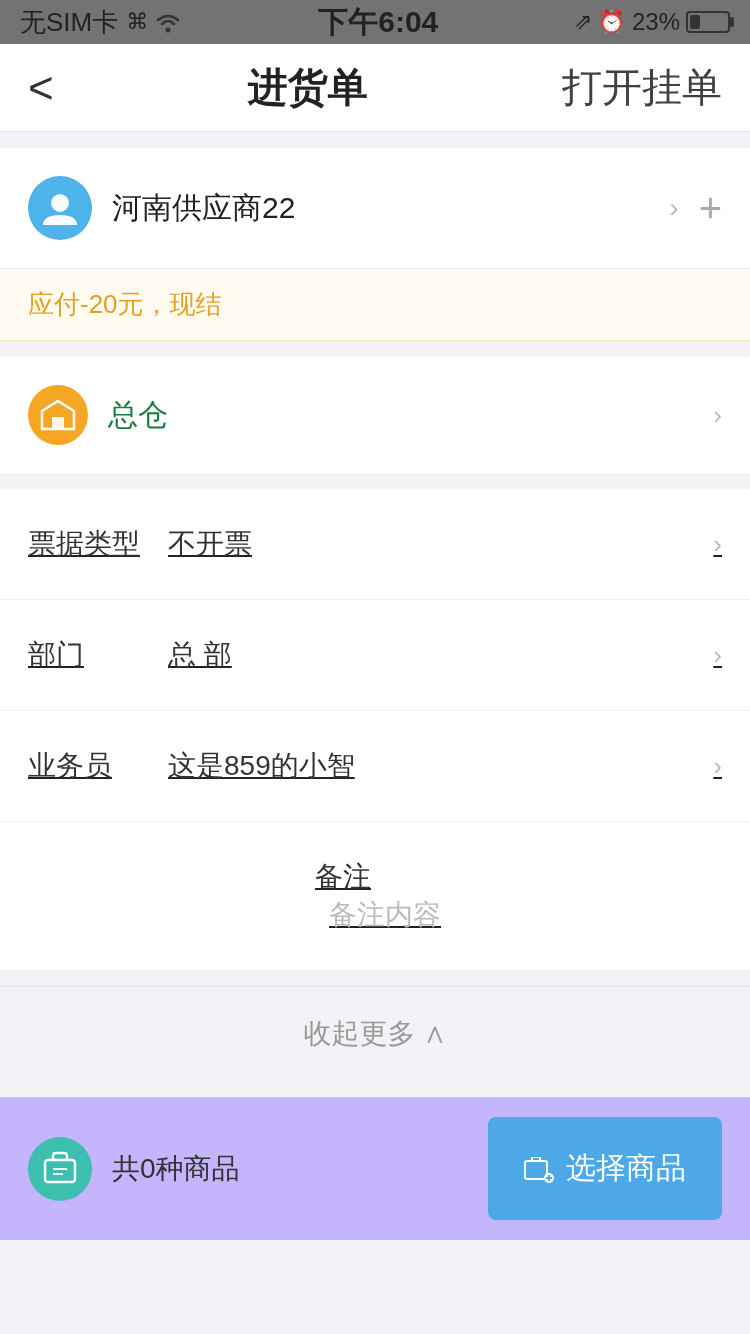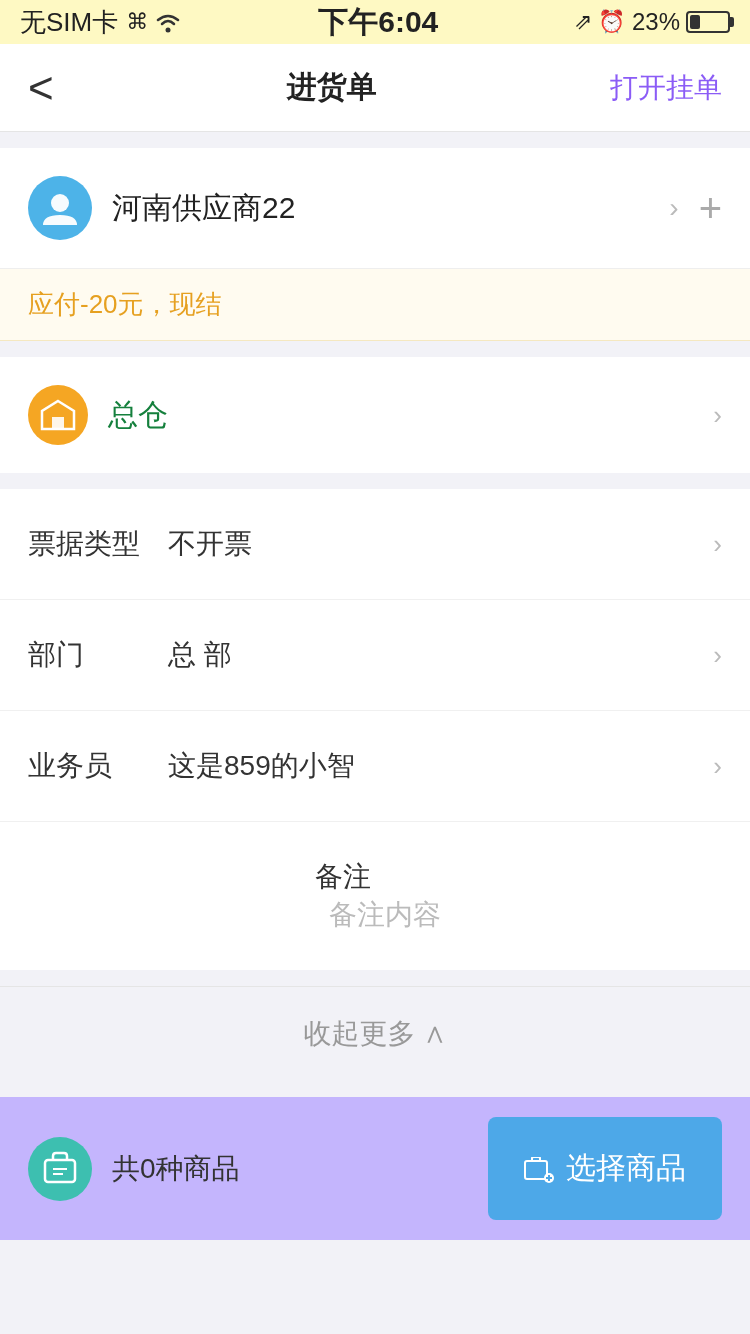--- a/index.html
+++ b/index.html
@@ -9,21 +9,21 @@
       min-height: 1334px;
       font-family: -apple-system, "PingFang SC", "Helvetica Neue", sans-serif;
       background: #f2f2f7;
       font-size: 28px;
       color: #222;
     }
 
     
     .status-bar {
       height: 44px;
-      background: #fef9c3;
+      background: #737373;
       display: flex;
       align-items: center;
       justify-content: space-between;
       padding: 0 20px;
       font-size: 26px;
       font-weight: 500;
     }
     .status-left { display: flex; align-items: center; gap: 8px; }
     .status-center { font-size: 30px; font-weight: 600; }
     .status-right { display: flex; align-items: center; gap: 6px; font-size: 24px; }
@@ -63,27 +63,27 @@
       justify-content: space-between;
       padding: 0 28px;
       border-bottom: 1px solid #e5e5e5;
     }
     .nav-back {
       font-size: 36px;
       color: #333;
       cursor: pointer;
     }
     .nav-title {
-      font-size: 30px;
+      font-size: 40px;
       font-weight: 600;
       color: #222;
     }
     .nav-action {
-      font-size: 28px;
-      color: #8b5cf6;
+      font-size: 40px;
+      color: #404040;
       cursor: pointer;
     }
 
     
     .content {
       background: #f2f2f7;
     }
 
     
     .card {
@@ -175,20 +175,21 @@
     .form-card {
       background: #fff;
       margin-bottom: 16px;
     }
     .form-row {
       display: flex;
       align-items: center;
       padding: 36px 28px;
       border-bottom: 1px solid #f0f0f0;
       cursor: pointer;
+      text-decoration: underline;
     }
     .form-row:last-child {
       border-bottom: none;
       flex-direction: column;
     }
     .form-label {
       font-size: 28px;
       color: #333;
       width: 120px;
       flex-shrink: 0;

